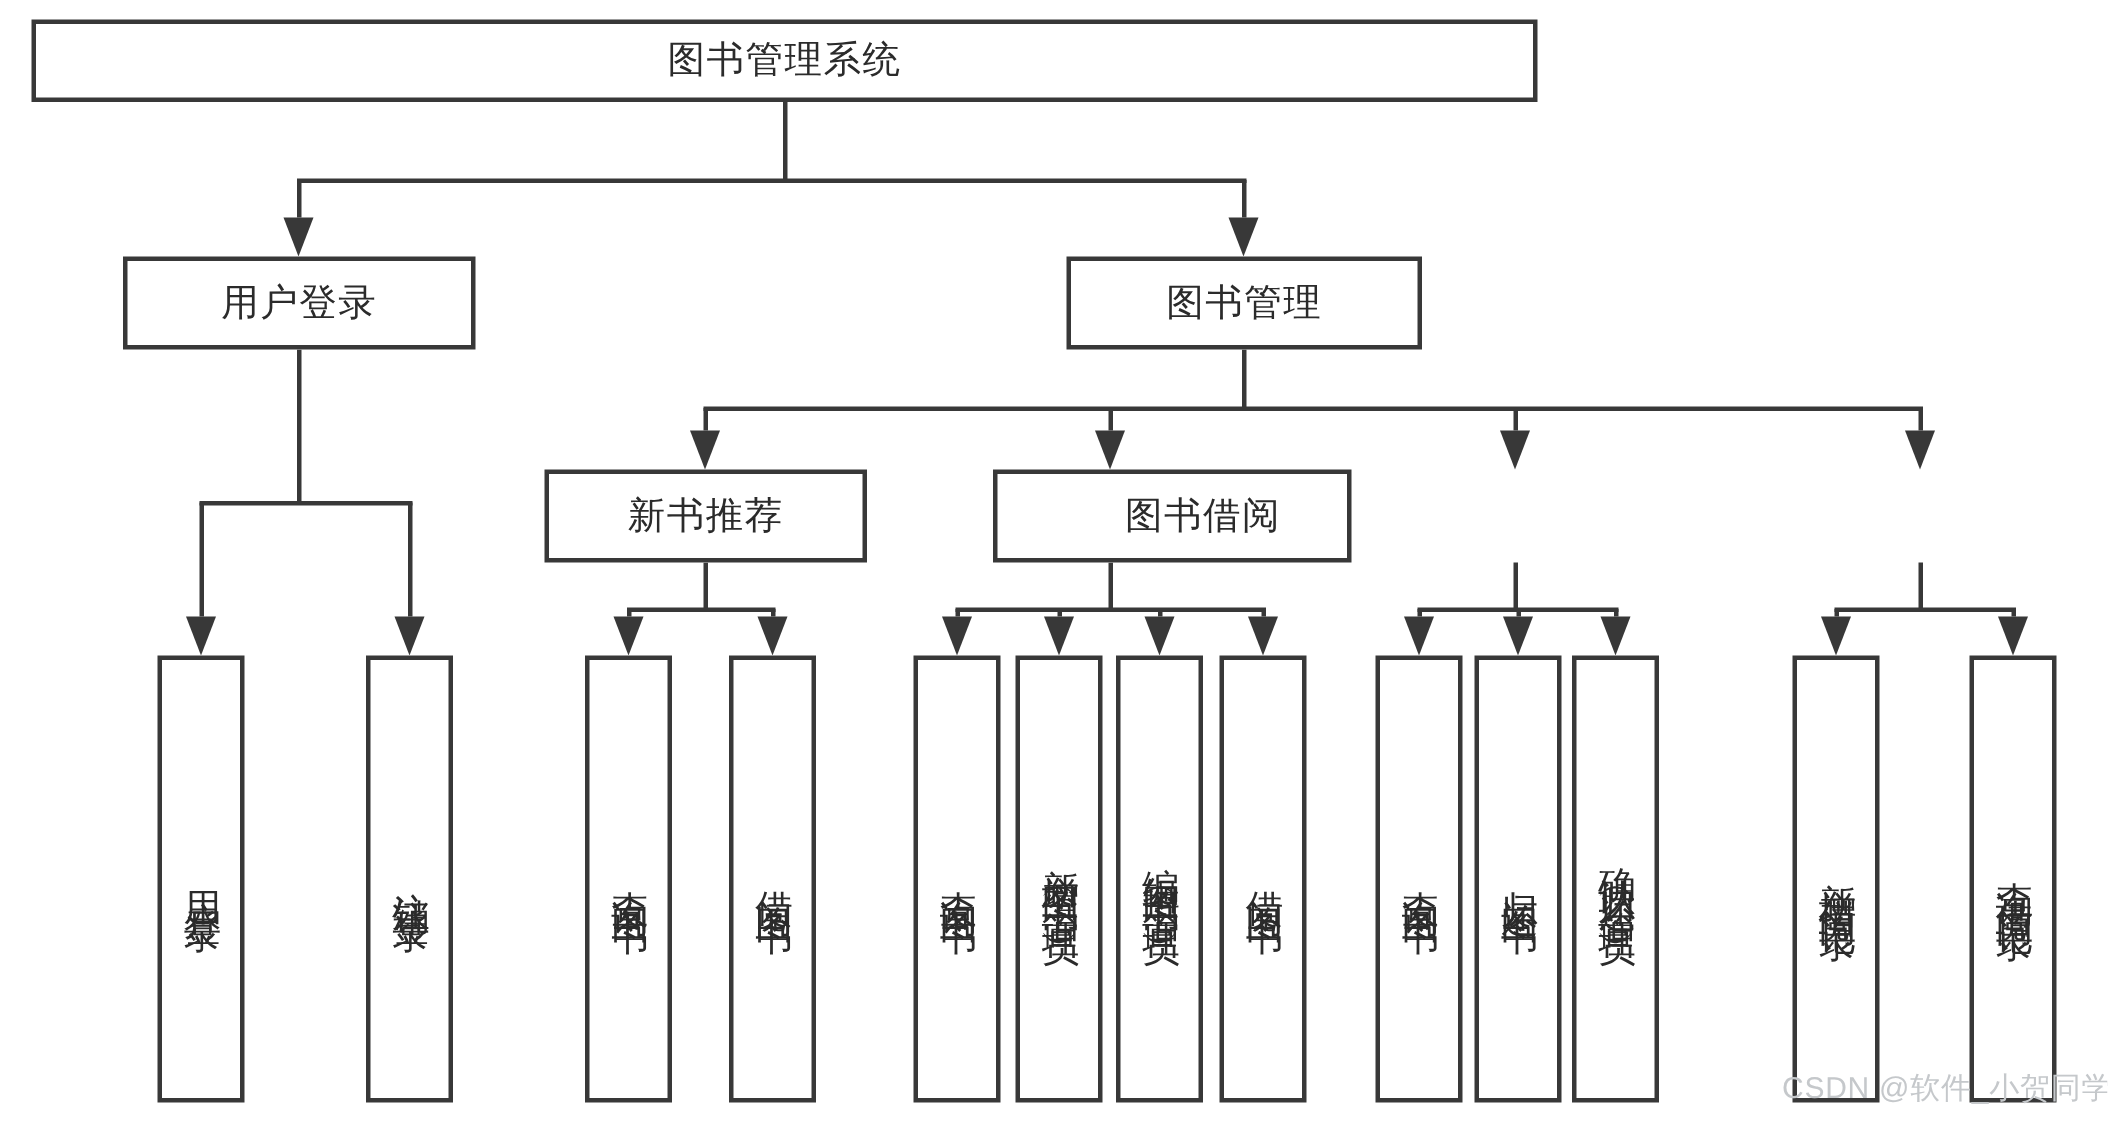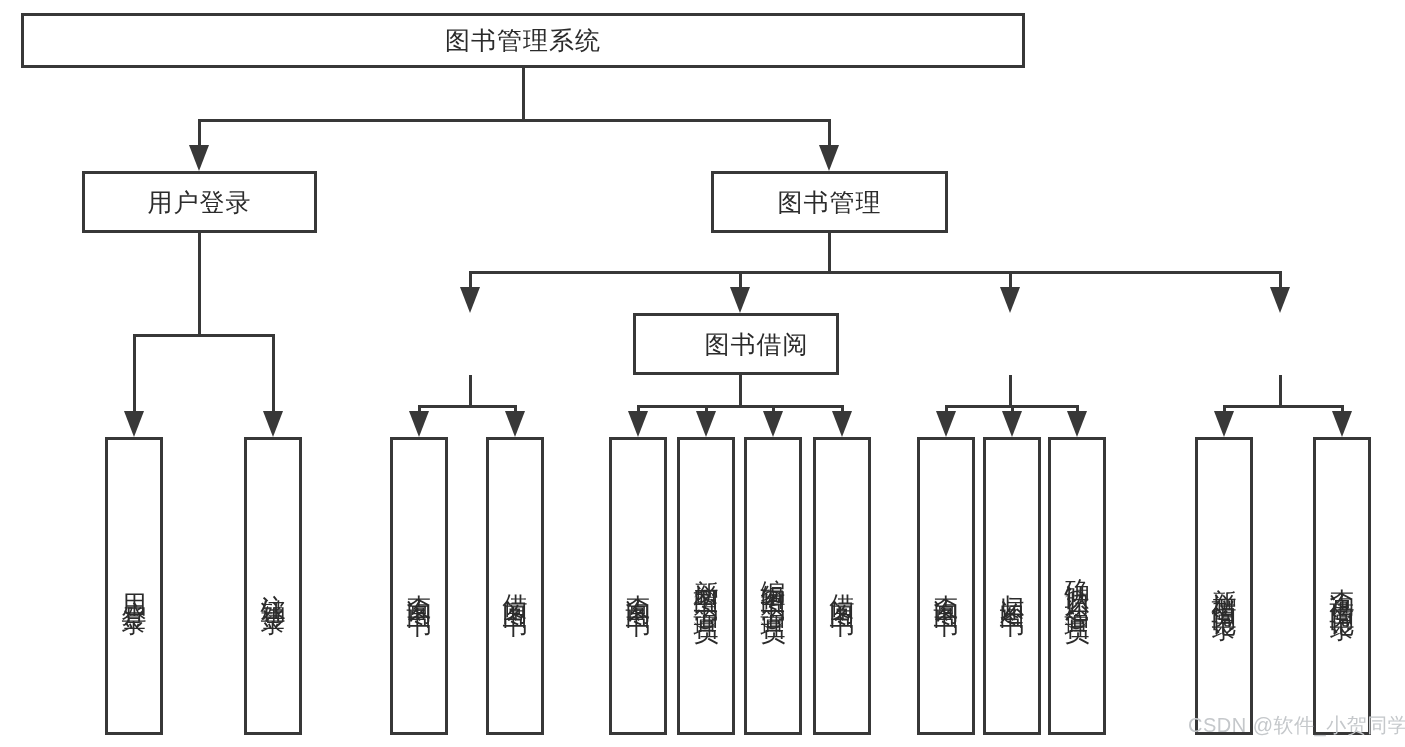--- a/index.html
+++ b/index.html
@@ -101,21 +101,22 @@
     <div class="arrow" style="left: 1067px; top: 411px;"></div>
     <div class="vline" style="left: 1278.5px; top: 375px; width: 3px; height: 31px;"></div>
     <div class="hline" style="left: 1222.5px; top: 404.5px; width: 121px; height: 3px;"></div>
     <div class="vline" style="left: 1222.5px; top: 406px; width: 3px; height: 5px;"></div>
     <div class="arrow" style="left: 1214px; top: 411px;"></div>
     <div class="vline" style="left: 1340.5px; top: 406px; width: 3px; height: 5px;"></div>
     <div class="arrow" style="left: 1332px; top: 411px;"></div>
     <div class="node h" style="left: 21px; top: 13px; width: 1004px; height: 55px; text-align: right;">图书管理系统</div>
     <div class="node h" style="left: 82px; top: 171px; width: 235px; height: 62px;">用户登录</div>
     <div class="node h" style="left: 711px; top: 171px; width: 237px; height: 62px;">图书管理</div>
-    <div class="node h" style="left: 633px; top: 313px; width: 206px; height: 62px; padding-left: 41px;">图书借阅</div>
+    <div class="node h" style="left: 363px; top: 313px; width: 215px; height: 62px;">新书推荐</div>
+    <div class="node h" style="left: 662px; top: 313px; width: 239px; height: 62px; padding-left: 41px;">图书借阅</div>
     <div class="node v" style="left: 105px; top: 437px; width: 58px; height: 298px;">用户登录</div>
     <div class="node v" style="left: 244px; top: 437px; width: 58px; height: 298px;">注销登录</div>
     <div class="node v" style="left: 390px; top: 437px; width: 58px; height: 298px;">查询图书</div>
     <div class="node v" style="left: 486px; top: 437px; width: 58px; height: 298px;">借阅图书</div>
     <div class="node v" style="left: 609px; top: 437px; width: 58px; height: 298px;">查询图书</div>
     <div class="node v" style="left: 677px; top: 437px; width: 58px; height: 298px;">新增图书（管理员）</div>
     <div class="node v" style="left: 744px; top: 437px; width: 58px; height: 298px;">编辑图书（管理员）</div>
     <div class="node v" style="left: 813px; top: 437px; width: 58px; height: 298px;">借阅图书</div>
     <div class="node v" style="left: 917px; top: 437px; width: 58px; height: 298px;">查询图书</div>
     <div class="node v" style="left: 983px; top: 437px; width: 58px; height: 298px;">归还图书</div>

